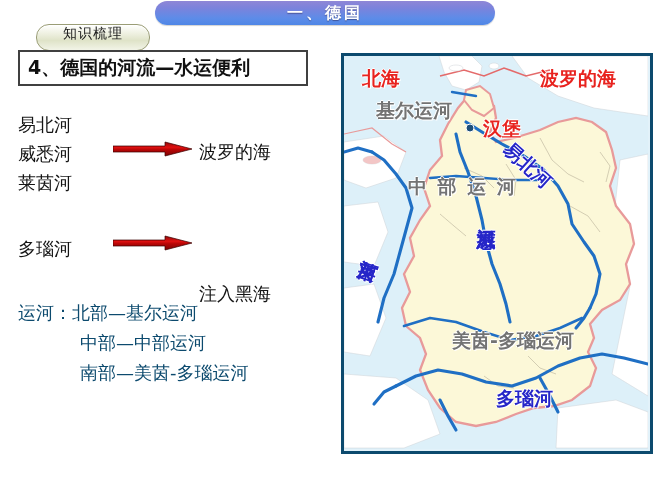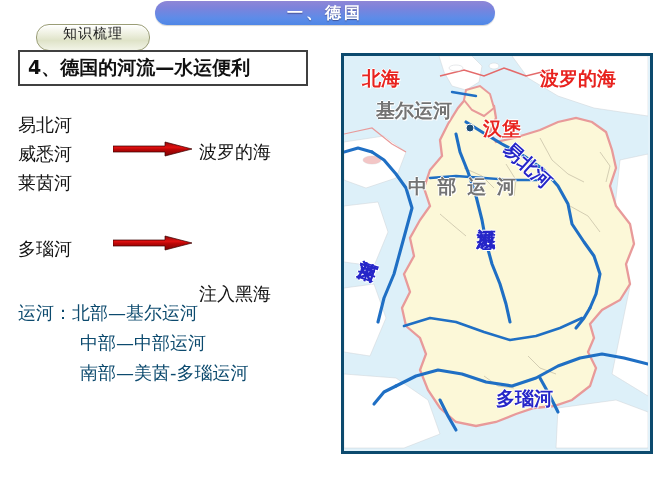--- a/index.html
+++ b/index.html
@@ -251,18 +251,19 @@
     <div class="mlab red" style="left:139px;top:60px;font-size:19px;">汉堡</div>
 
     <div class="mlab blu" style="left:171px;top:81px;font-size:19px;transform:rotate(42deg);transform-origin:left top;">易北河</div>
 
     <div class="mlab blk" style="left:64px;top:118px;font-size:19px;letter-spacing:2px;">中 部  运 河</div>
 
     <div class="mlab blu vert" style="left:130px;top:158px;font-size:19px;">威悉河</div>
 
     <div class="mlab blu vert" style="left:20px;top:188px;font-size:19px;transform:rotate(18deg);transform-origin:left top;">莱茵河</div>
 
+    <div class="mlab blk" style="left:108px;top:272px;font-size:19px;">美茵-多瑙运河</div>
 
     <div class="mlab blu" style="left:152px;top:330px;font-size:19px;">多瑙河</div>
 
   </div>
 
 </div>
 
 </body></html>

